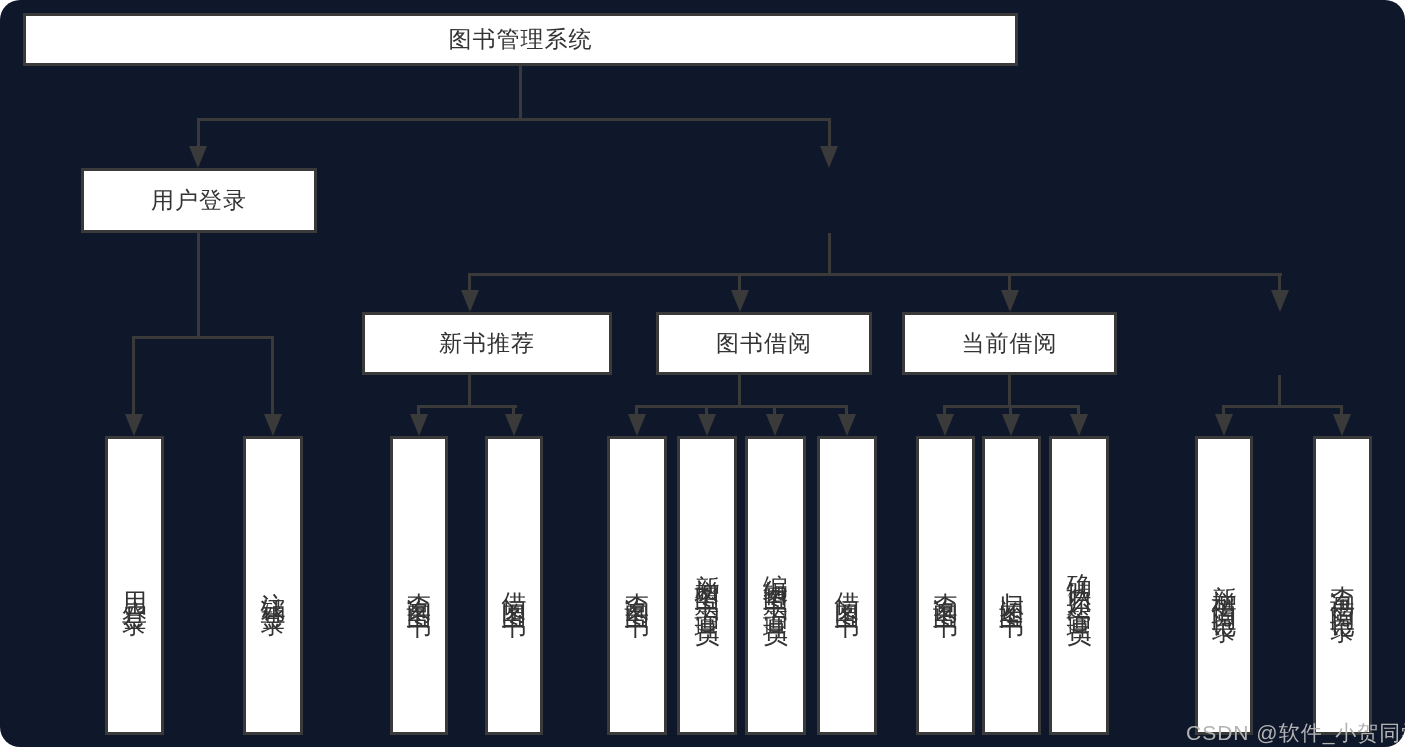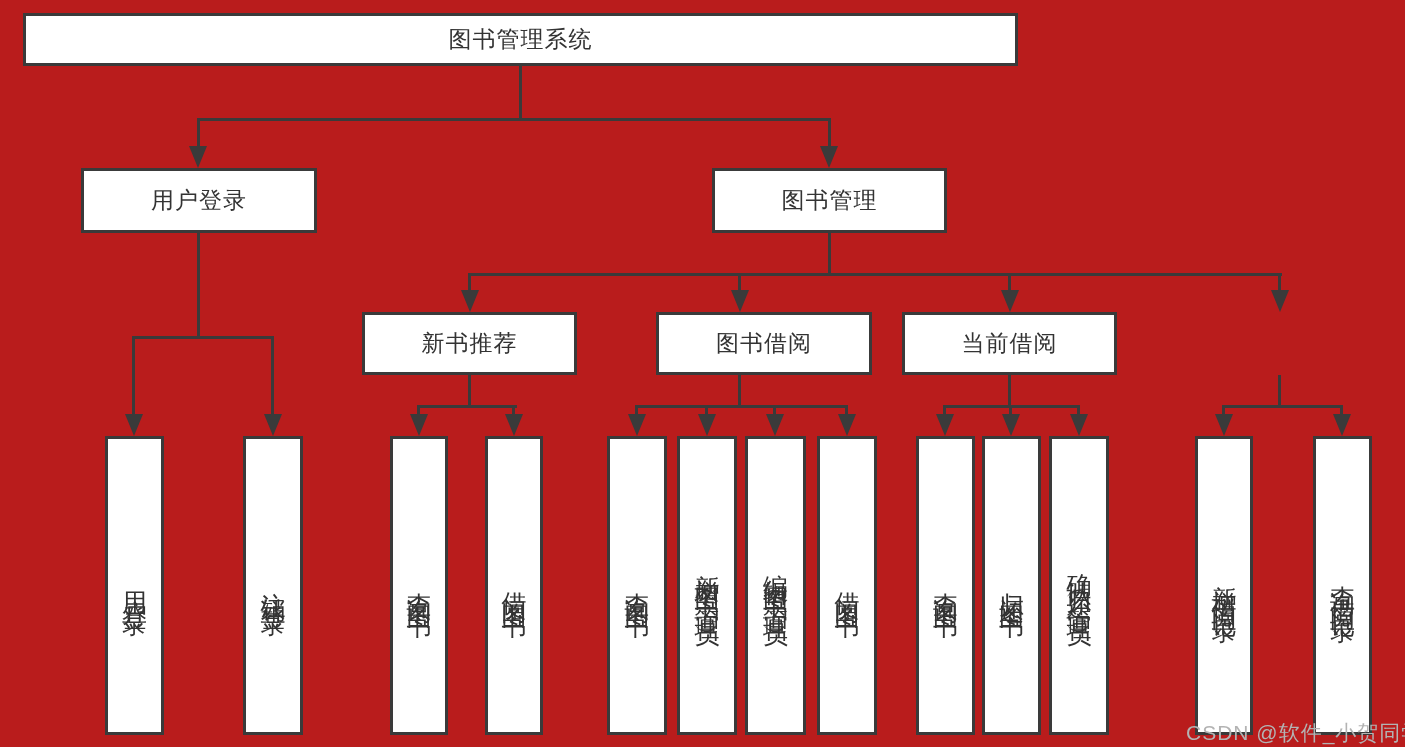--- a/index.html
+++ b/index.html
@@ -1,21 +1,22 @@
 <!DOCTYPE html>
 <html><head>
 <meta charset="utf-8">
 <style>
   html,body{margin:0;padding:0;background:#ffffff;}
   .canvas{
     position:relative;
     width:1405px;height:747px;
-    background:#b91c1c;
+    background:#0f172a;
     font-family:"Liberation Sans",sans-serif;
     overflow:hidden;
+    border-radius:20px;
   }
   .box{
     position:absolute;
     box-sizing:border-box;
     border:3px solid #3a3a3a;
     background:#ffffff;
     display:flex;
     align-items:center;
     justify-content:center;
     color:#333333;
@@ -50,23 +51,22 @@
 </style>
 </head>
 <body>
 
 <div class="canvas">
 
   <div class="box" style="left:23px;top:13px;width:995px;height:53px;">图书管理系统</div>
 
   <div class="box" style="left:81px;top:168px;width:236px;height:65px;">用户登录</div>
 
-  <div class="box" style="left:712px;top:168px;width:235px;height:65px;">图书管理</div>
 
-  <div class="box" style="left:362px;top:312px;width:215px;height:63px;">新书推荐</div>
+  <div class="box" style="left:362px;top:312px;width:250px;height:63px;">新书推荐</div>
 
   <div class="box" style="left:656px;top:312px;width:216px;height:63px;">图书借阅</div>
 
   <div class="box" style="left:902px;top:312px;width:215px;height:63px;font-family:Liberation Serif, serif;">当前借阅</div>
 
 
   <div class="box vbox" style="left:105px;top:436px;width:59px;height:299px;">用户登录</div>
 
   <div class="box vbox" style="left:243px;top:436px;width:60px;height:299px;">注销登录</div>
 

